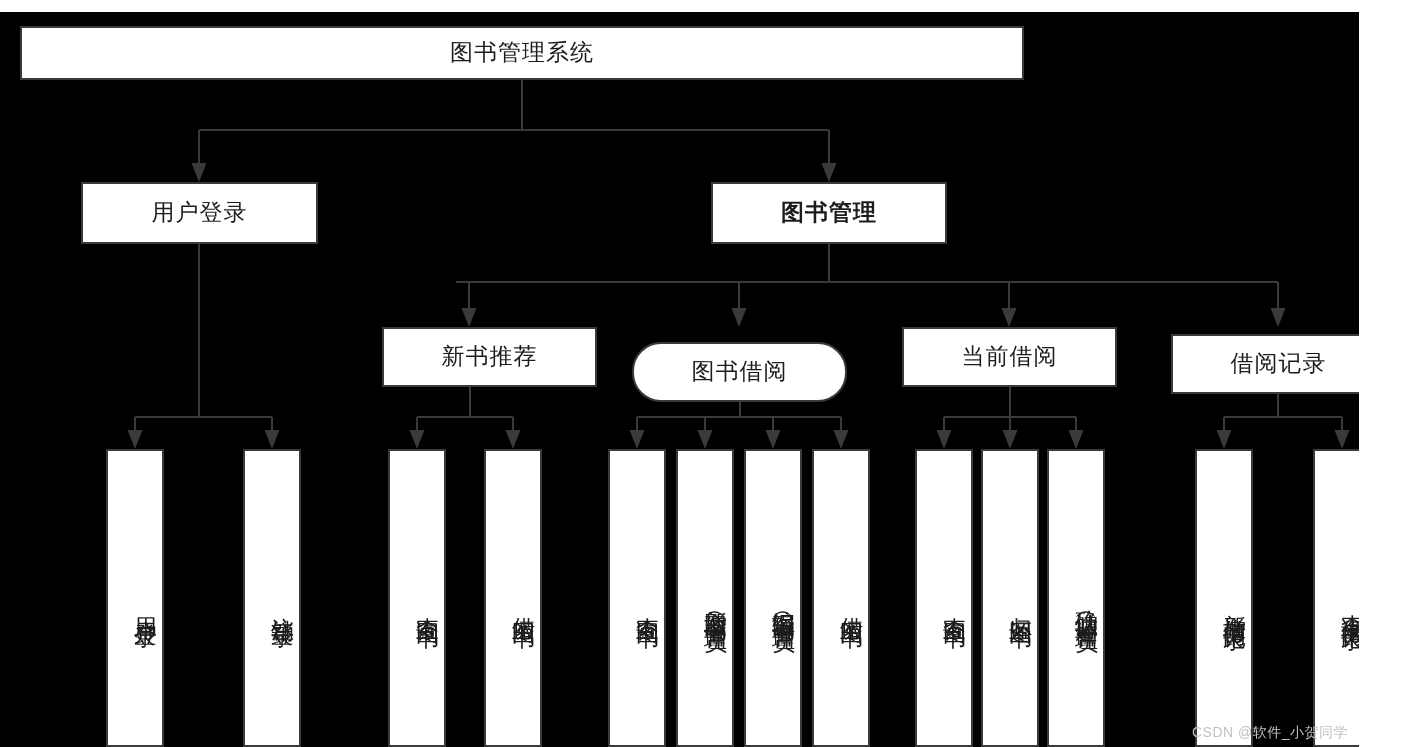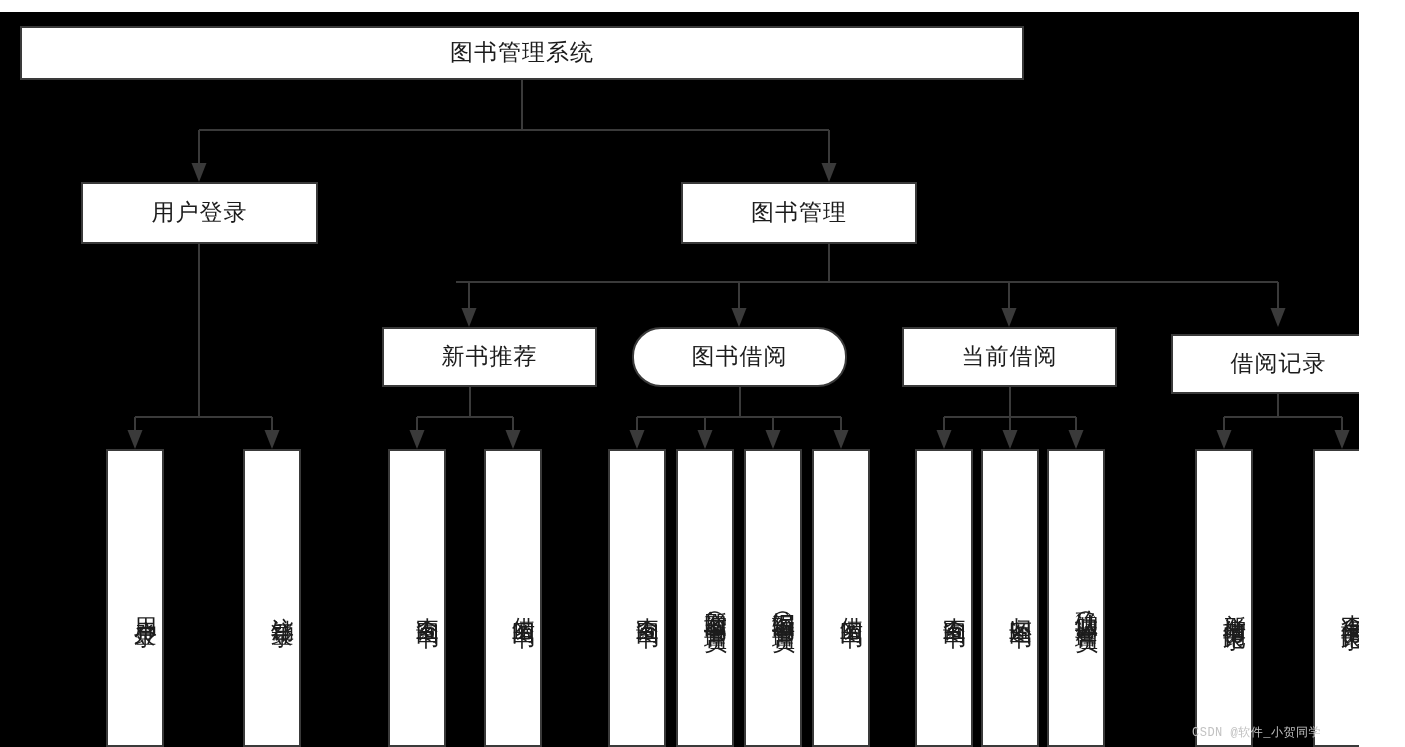--- a/index.html
+++ b/index.html
@@ -50,26 +50,26 @@
     align-items: flex-start;
     justify-content: center;
   }
   .node.vert .vlabel {
     writing-mode: vertical-rl;
     text-orientation: upright;
     display: block;
   }
   .watermark {
     position: absolute;
-    font-size: 12px;
+    font-size: 14px;
     color: #c2c2c2;
     letter-spacing: 0.5px;
     white-space: nowrap;
     pointer-events: none;
-    font-family: Liberation Mono, monospace;
+    font-family: Liberation Sans, sans-serif;
   }
 </style>
 </head>
 <body>
 
 <div id="canvas">
 
   <svg id="wires" viewBox="0 0 1405 747" xmlns="http://www.w3.org/2000/svg">
       <line x1="522" y1="68" x2="522" y2="118" stroke="#3a3a3a" stroke-width="2.6" shape-rendering="crispEdges"></line>
       <line x1="199" y1="118" x2="829" y2="118" stroke="#3a3a3a" stroke-width="2.6" shape-rendering="crispEdges"></line>
@@ -125,27 +125,27 @@
       <polygon points="1334.5,418 1349.5,418 1342,437" fill="#3a3a3a"></polygon>
     </svg>
 
   <div id="nodes">
       <div class="node horiz" style="left: 20px; top: 14px; width: 1004px; height: 54px; border-color: rgb(58, 58, 58); background: rgb(255, 255, 255); color: rgb(28, 28, 28);">
         <span class="hlabel">图书管理系统</span>
       </div>
       <div class="node horiz" style="left: 81px; top: 170px; width: 237px; height: 62px; border-color: rgb(58, 58, 58); background: rgb(255, 255, 255); color: rgb(28, 28, 28);">
         <span class="hlabel">用户登录</span>
       </div>
-      <div class="node horiz" style="left: 681px; top: 170px; width: 236px; height: 62px; border-color: rgb(58, 58, 58); background: rgb(255, 255, 255); color: rgb(28, 28, 28);">
+      <div class="node horiz" style="left: 711px; top: 170px; width: 236px; height: 62px; border-color: rgb(58, 58, 58); background: rgb(255, 255, 255); color: rgb(28, 28, 28); font-weight: bold;">
         <span class="hlabel">图书管理</span>
       </div>
       <div class="node horiz" style="left: 382px; top: 315px; width: 215px; height: 60px; border-color: rgb(58, 58, 58); background: rgb(255, 255, 255); color: rgb(28, 28, 28);">
         <span class="hlabel">新书推荐</span>
       </div>
-      <div class="node horiz" style="left: 632px; top: 315px; width: 215px; height: 60px; border-color: rgb(58, 58, 58); background: rgb(255, 255, 255); color: rgb(28, 28, 28); border-radius: 29px;">
+      <div class="node horiz" style="left: 632px; top: 330px; width: 215px; height: 60px; border-color: rgb(58, 58, 58); background: rgb(255, 255, 255); color: rgb(28, 28, 28); border-radius: 29px;">
         <span class="hlabel">图书借阅</span>
       </div>
       <div class="node horiz" style="left: 902px; top: 315px; width: 215px; height: 60px; border-color: rgb(58, 58, 58); background: rgb(255, 255, 255); color: rgb(28, 28, 28);">
         <span class="hlabel">当前借阅</span>
       </div>
       <div class="node horiz" style="left: 1171px; top: 322px; width: 215px; height: 60px; border-color: rgb(58, 58, 58); background: rgb(255, 255, 255); color: rgb(28, 28, 28);">
         <span class="hlabel">借阅记录</span>
       </div>
       <div class="node vert" style="left: 106px; top: 437px; width: 58px; height: 298px; border-color: rgb(58, 58, 58); background: rgb(255, 255, 255); color: rgb(28, 28, 28);">
         <span class="vlabel">用户登录</span>

